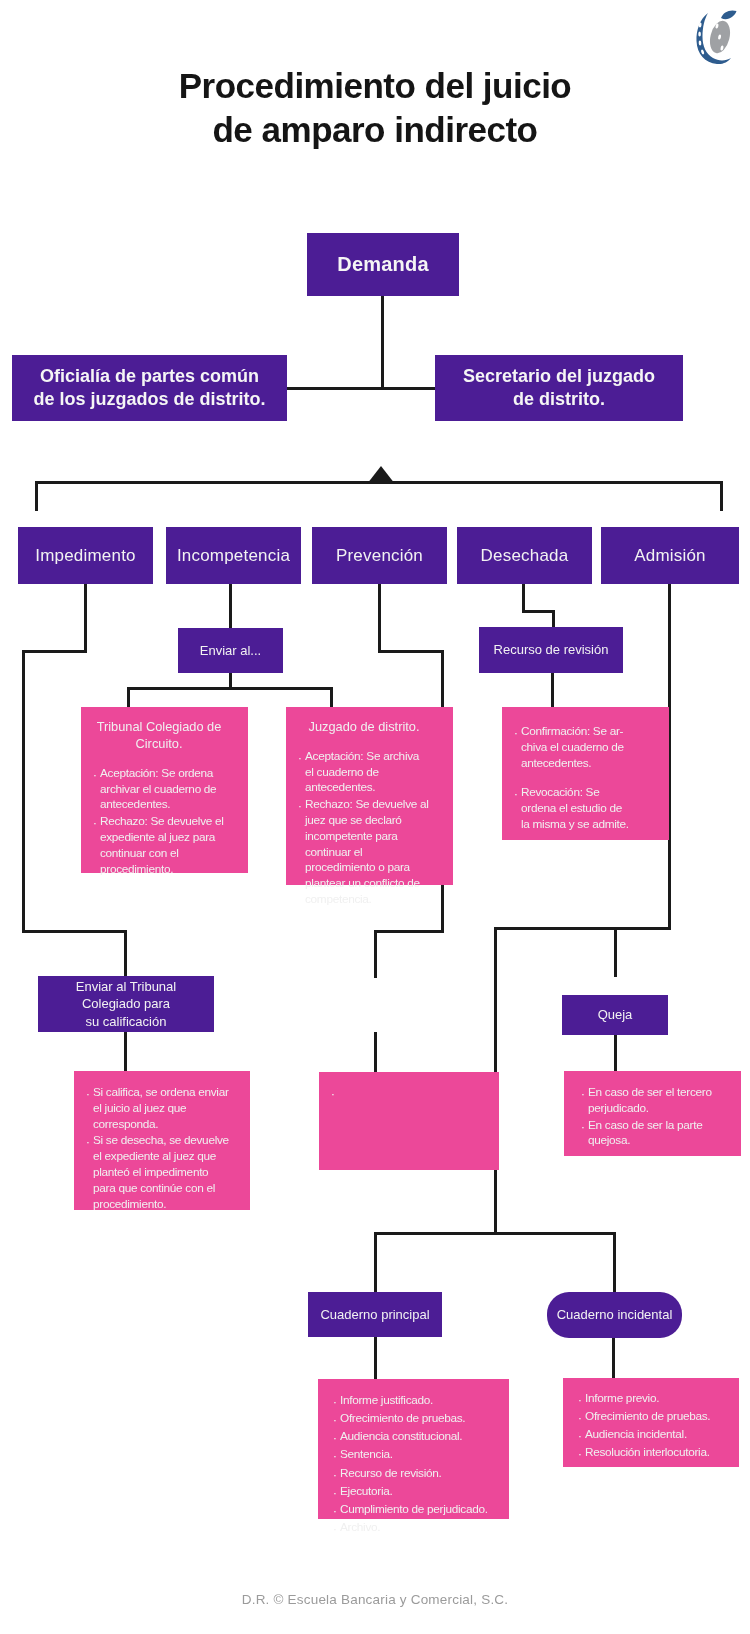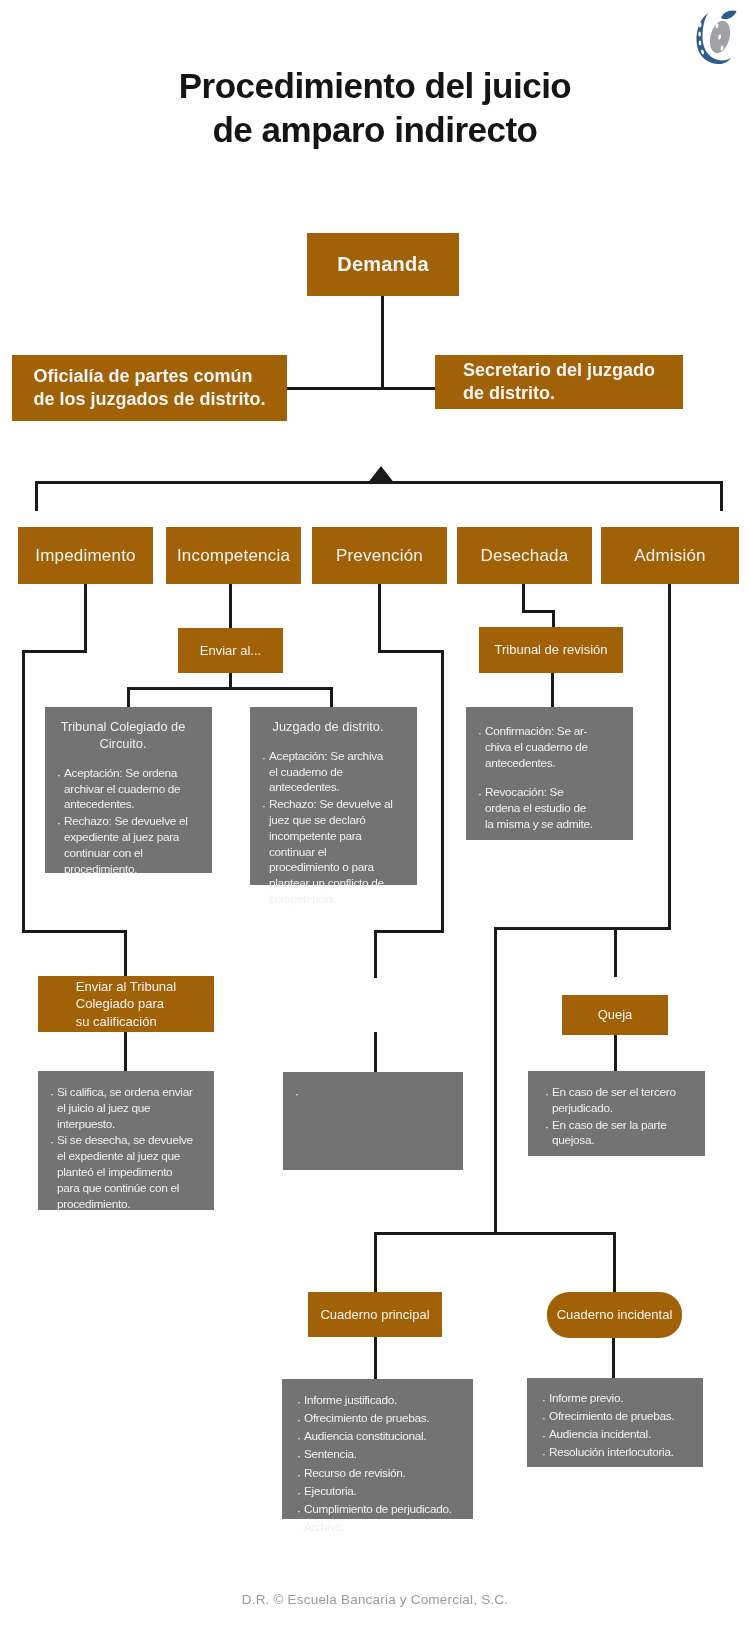--- a/index.html
+++ b/index.html
@@ -14,32 +14,32 @@
     color:#151515;letter-spacing:-0.5px;white-space:pre-line;
   }
   .logo{position:absolute;left:693px;top:10px;width:44px;height:58px;}
   .edge{position:absolute;background:#1a1a1a;}
   .up-arrow{
     position:absolute;left:367px;top:466px;width:0;height:0;
     border-left:14px solid transparent;border-right:14px solid transparent;
     border-bottom:18px solid #1a1a1a;
   }
   .node{
-    position:absolute;background:#a16207;color:#f5f5f5;
+    position:absolute;background:#4c1d95;color:#f5f5f5;
     display:flex;align-items:center;justify-content:center;
-    box-sizing:border-box;
+    text-align:center;box-sizing:border-box;
   }
   .node .lbl{white-space:pre-line;}
   .hdr{font-weight:700;font-size:18px;line-height:1.3;}
   .hdr-big{font-weight:700;font-size:20px;letter-spacing:0.2px;}
   .stage{font-weight:400;font-size:17px;letter-spacing:0.2px;color:#f2f2f2;}
   .small{font-weight:400;font-size:13px;line-height:1.35;color:#f2f2f2;}
   .panel{
-    position:absolute;background:#737373;color:#f0f0f0;
-    box-sizing:border-box;padding:10px 20px 8px 9px;text-align:left;
+    position:absolute;background:#ec4899;color:#f0f0f0;
+    box-sizing:border-box;padding:10px 20px 8px 9px;text-align:left;margin-left:36px;
   }
   .panel-title{
     text-align:center;font-size:12.8px;line-height:1.32;
     white-space:pre-line;margin-bottom:13px;margin-top:2px;
   }
   .bullets{display:block;}
   .bullet{display:flex;margin:0 0 1px 0;}
   .bullet .dot{
     flex:0 0 10px;text-align:center;font-size:13px;line-height:1.32;
   }
@@ -123,21 +123,21 @@
 
   <div class="node" style="left:307px;top:233px;width:152px;height:63px;">
     <span class="lbl hdr-big">Demanda</span>
   </div>
 
   <div class="node" style="left:12px;top:355px;width:275px;height:66px;">
     <span class="lbl hdr">Oficialía de partes común
 de los juzgados de distrito.</span>
   </div>
 
-  <div class="node" style="left:435px;top:355px;width:248px;height:54px;">
+  <div class="node" style="left:435px;top:355px;width:248px;height:66px;">
     <span class="lbl hdr">Secretario del juzgado
 de distrito.</span>
   </div>
 
   <div class="node" style="left:18px;top:527px;width:135px;height:57px;">
     <span class="lbl stage">Impedimento</span>
   </div>
   <div class="node" style="left:166px;top:527px;width:135px;height:57px;">
     <span class="lbl stage">Incompetencia</span>
   </div>
@@ -149,21 +149,21 @@
   </div>
   <div class="node" style="left:601px;top:527px;width:138px;height:57px;">
     <span class="lbl stage">Admisión</span>
   </div>
 
   <div class="node" style="left:178px;top:628px;width:105px;height:45px;">
     <span class="lbl small">Enviar al...</span>
   </div>
 
   <div class="node" style="left:479px;top:627px;width:144px;height:46px;">
-    <span class="lbl small">Tribunal de revisión</span>
+    <span class="lbl small">Recurso de revisión</span>
   </div>
 
   <div class="panel" style="left:45px;top:707px;width:167px;height:166px;">
     <div class="panel-title">Tribunal Colegiado de
 Circuito.</div>
     <div class="bullets">
         <div class="bullet">
           <span class="dot">·</span>
           <span class="btxt">Aceptación: Se ordena
 archivar el cuaderno de
@@ -228,21 +228,21 @@
   <div class="node" style="left:562px;top:975px;width:106px;height:40px;margin-top:20px;">
     <span class="lbl small">Queja</span>
   </div>
 
   <div class="panel" style="left:38px;top:1071px;width:176px;height:139px;padding-top:14px;">
     <div class="bullets">
         <div class="bullet">
           <span class="dot">·</span>
           <span class="btxt">Si califica, se ordena enviar
 el juicio al juez que
-interpuesto.</span>
+corresponda.</span>
         </div>
         <div class="bullet">
           <span class="dot">·</span>
           <span class="btxt">Si se desecha, se devuelve
 el expediente al juez que
 planteó el impedimento
 para que continúe con el
 procedimiento.</span>
         </div>
       </div>

